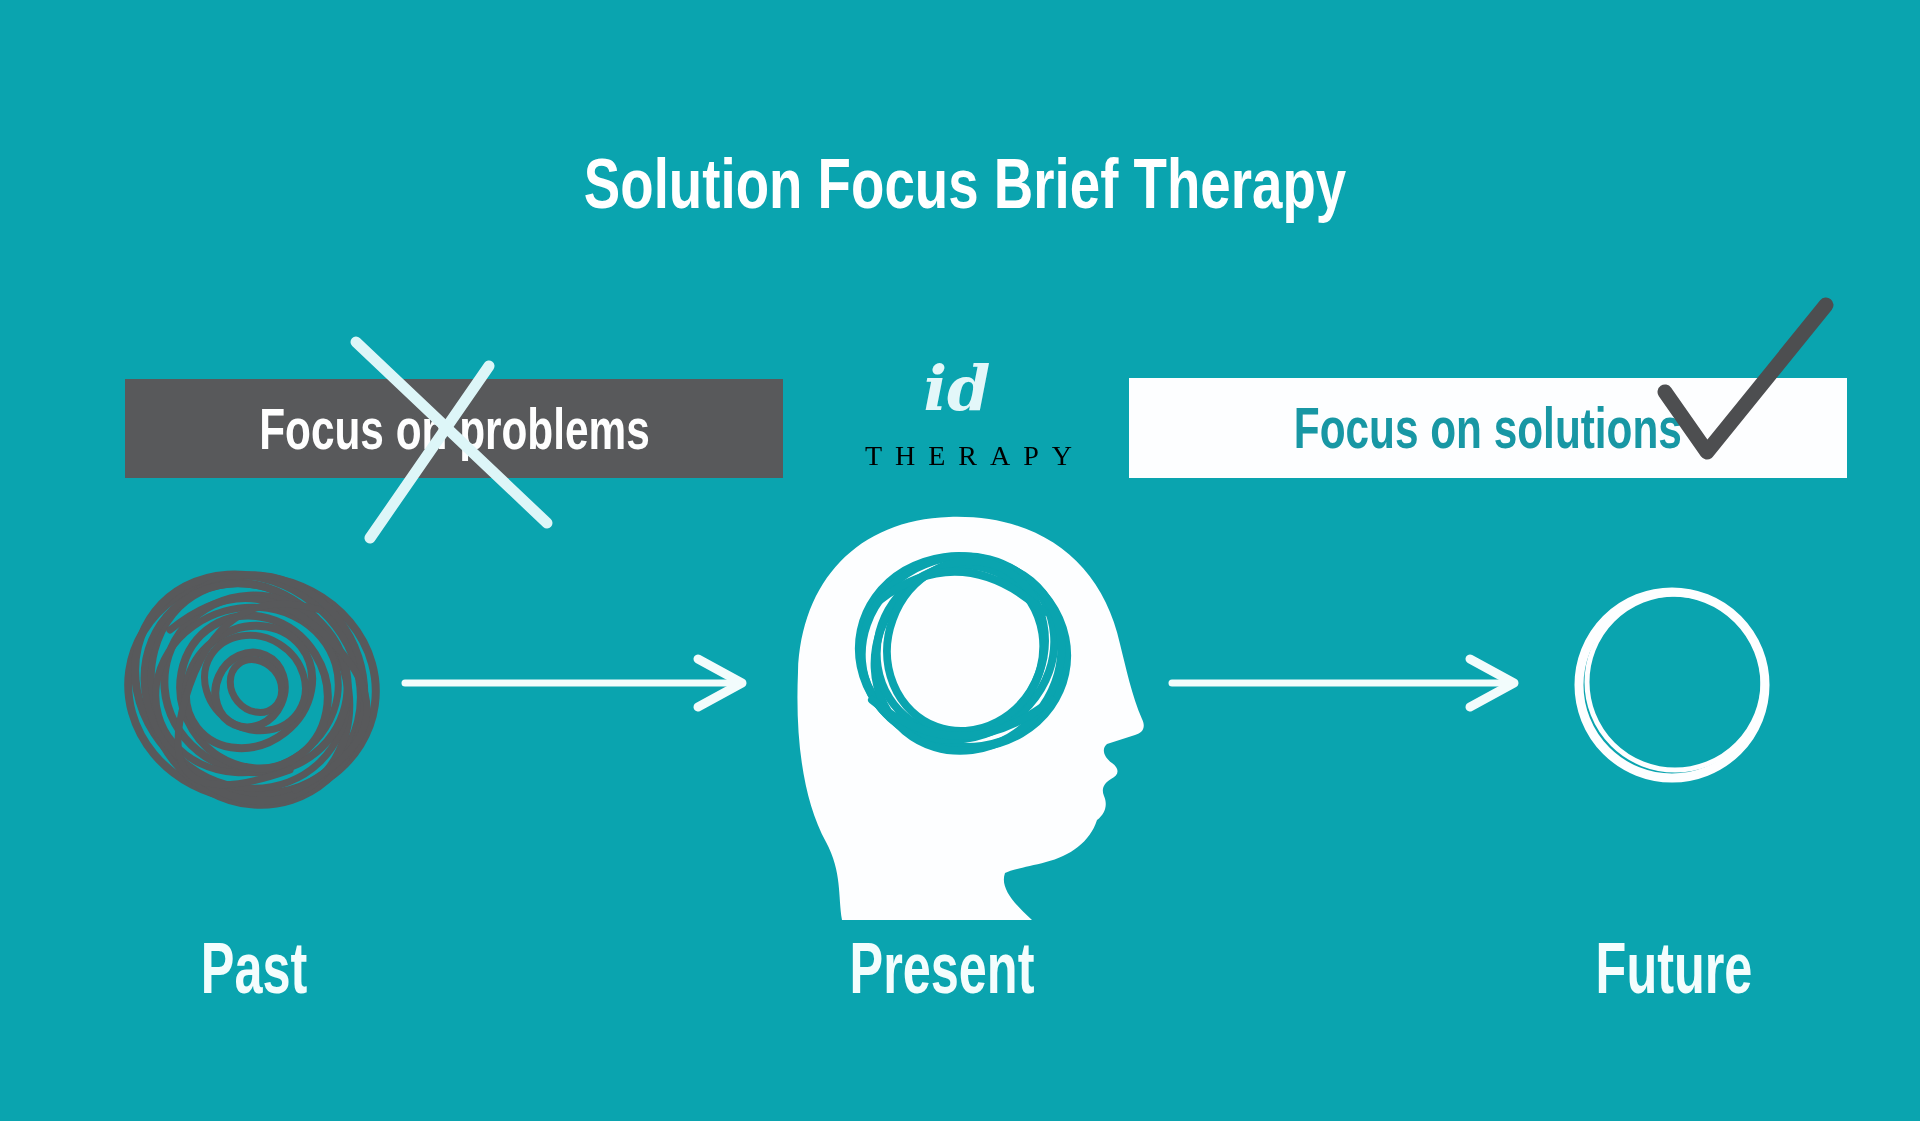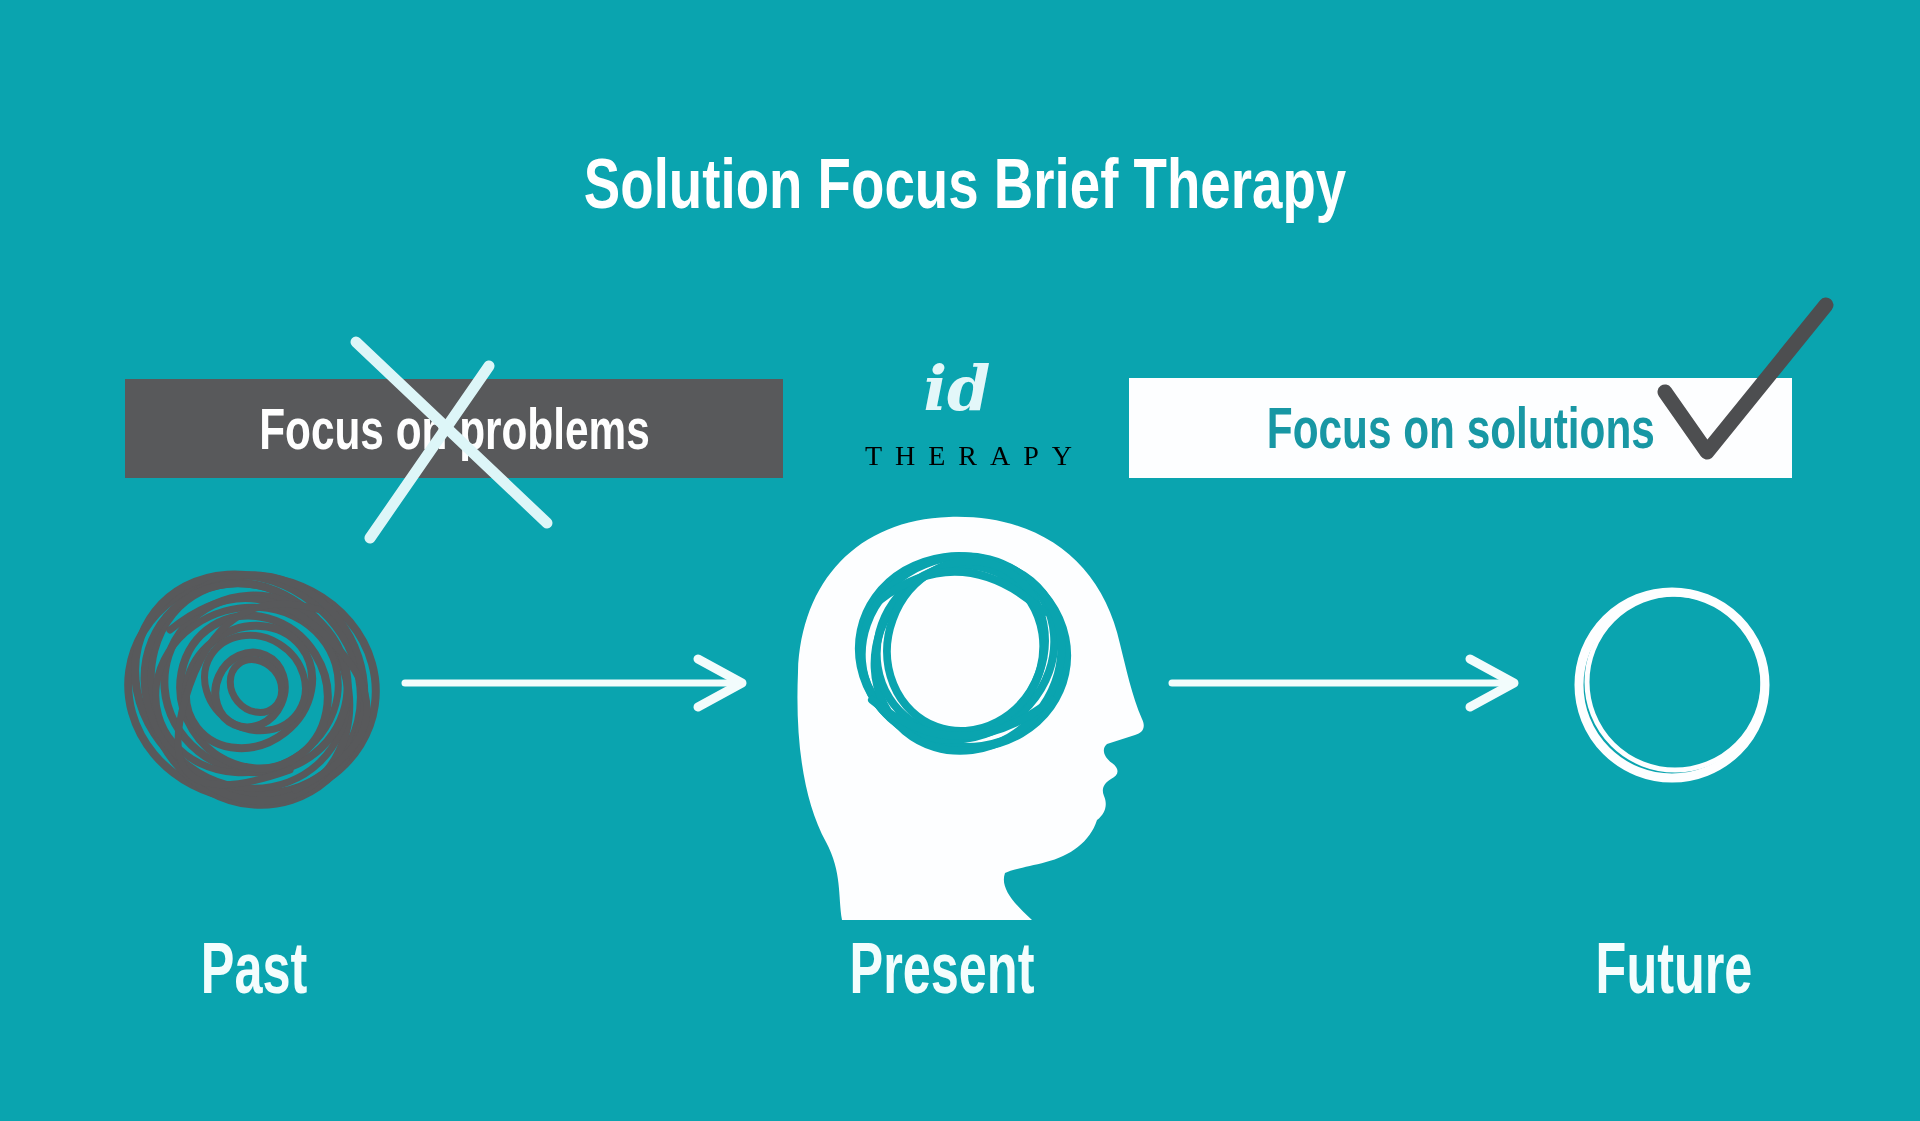--- a/index.html
+++ b/index.html
@@ -8,21 +8,21 @@
 
   .page-title{
     position:absolute;left:965px;top:148px;margin:0;white-space:nowrap;
     font-size:71px;font-weight:700;color:#ffffff;line-height:1;
     transform:translateX(-50%) scaleX(0.77);transform-origin:center;
     letter-spacing:0px;
   }
 
   .panel{position:absolute;display:flex;align-items:center;justify-content:center;}
   .panel--gray{left:125px;top:379px;width:658px;height:99px;background:#58595b;}
-  .panel--white{left:1129px;top:378px;width:663px;height:100px;background:#fdfeff;}
+  .panel--white{left:1129px;top:378px;width:718px;height:100px;background:#fdfeff;}
   .panel__label{
     font-size:58px;font-weight:700;white-space:nowrap;line-height:1;
     transform:scaleX(0.73);transform-origin:center;
   }
   .panel__label--white{color:#fefefe;}
   .panel__label--teal{color:#1897a4;}
 
   .logo{position:absolute;left:957px;top:358px;width:0;text-align:center;}
   .logo__script{
     position:absolute;left:0;top:0;transform:translateX(-50%);

